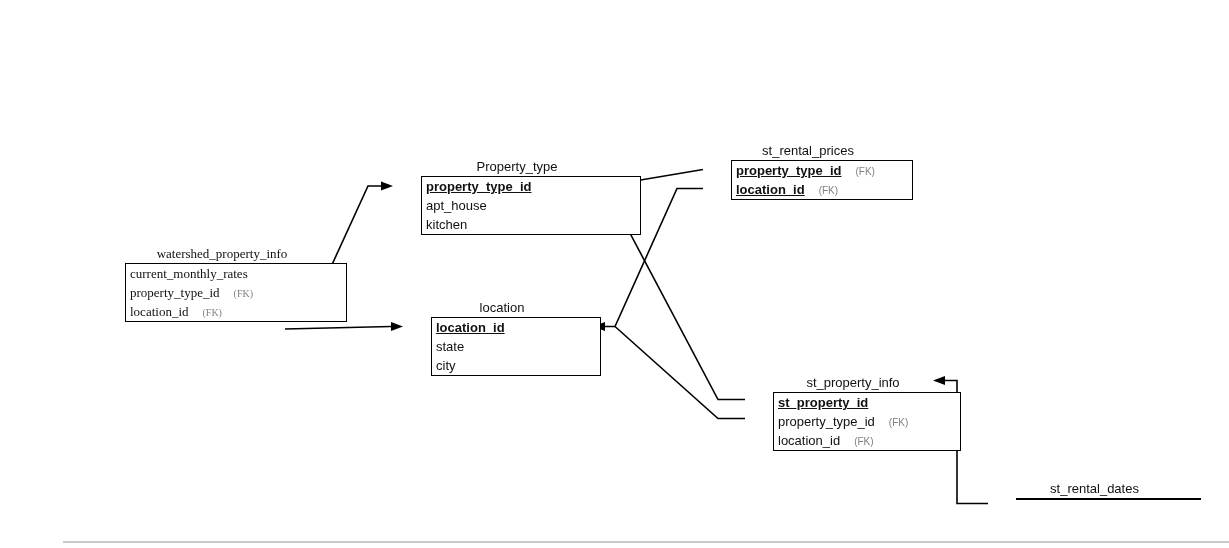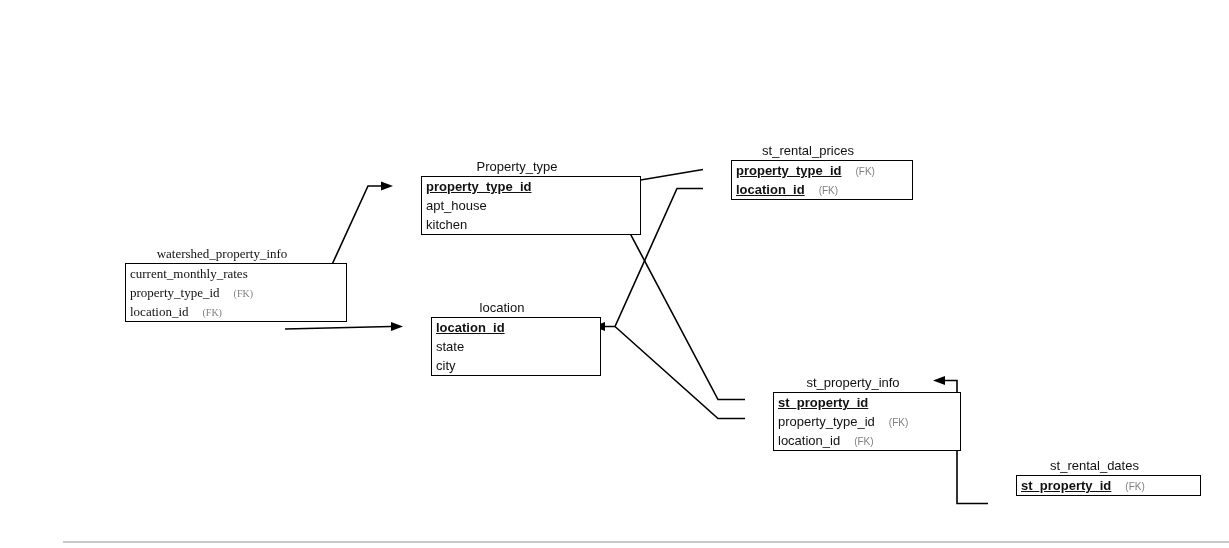--- a/index.html
+++ b/index.html
@@ -22,21 +22,21 @@
   .row{height:19px;line-height:20px;padding:0 4px;font-size:13px;white-space:nowrap;}
   .col{display:inline-block;}
   .col.pk{font-weight:bold;text-decoration:underline;}
   .fk{font-size:10px;color:#808080;margin-left:14px;}
   
   .t0{left:97px;top:263px;width:222px;font-family:Liberation Serif, serif;}
   .t1{left:393px;top:176px;width:220px;}
   .t2{left:703px;top:160px;width:182px;}
   .t3{left:403px;top:317px;width:170px;}
   .t4{left:745px;top:371px;width:188px;margin-top:21px;}
-  .t5{left:988px;top:475px;width:185px;}
+  .t5{left:988px;top:498px;width:185px;}
   .page-edge{
     position:absolute;left:63px;top:541px;width:1166px;height:2px;background:#c9c9c9;
   }
 </style>
 </head>
 <body>
 
 <div class="canvas">
 
   <svg class="wires" viewBox="0 0 1229 548">
@@ -115,18 +115,17 @@
     <div class="box">
         <div class="row"><span class="col pk">st_property_id</span></div>
         <div class="row"><span class="col">property_type_id</span><span class="fk">(FK)</span></div>
         <div class="row"><span class="col">location_id</span><span class="fk">(FK)</span></div>
       </div>
   </div>
 
   <div class="tbl t5">
     <div class="ttl">st_rental_dates</div>
     <div class="box">
-        <div class="row"><span class="col pk">st_property_id</span><span class="fk">(FK)</span></div>
       </div>
   </div>
 
   <div class="page-edge"></div>
 </div>
 
 </body></html>

